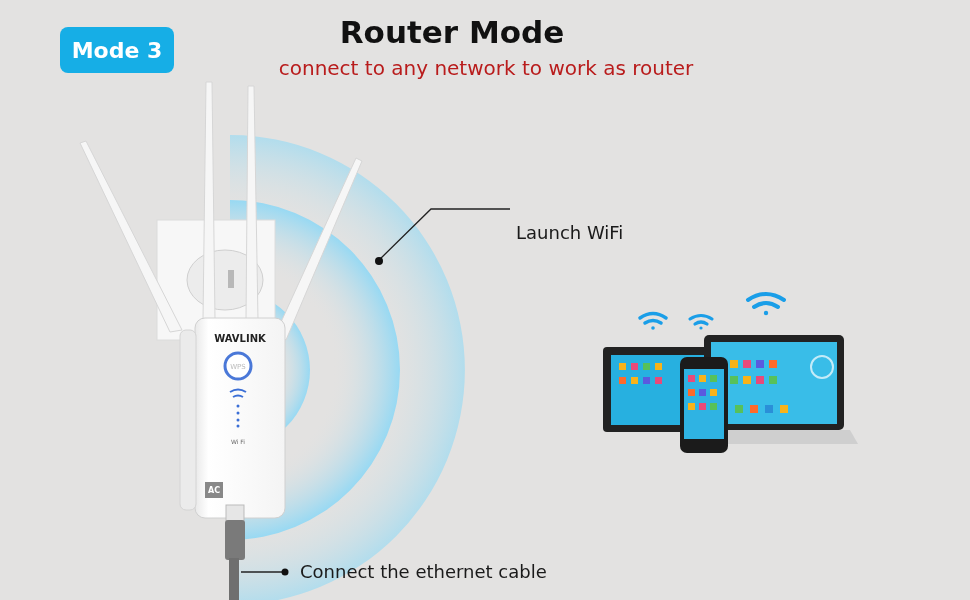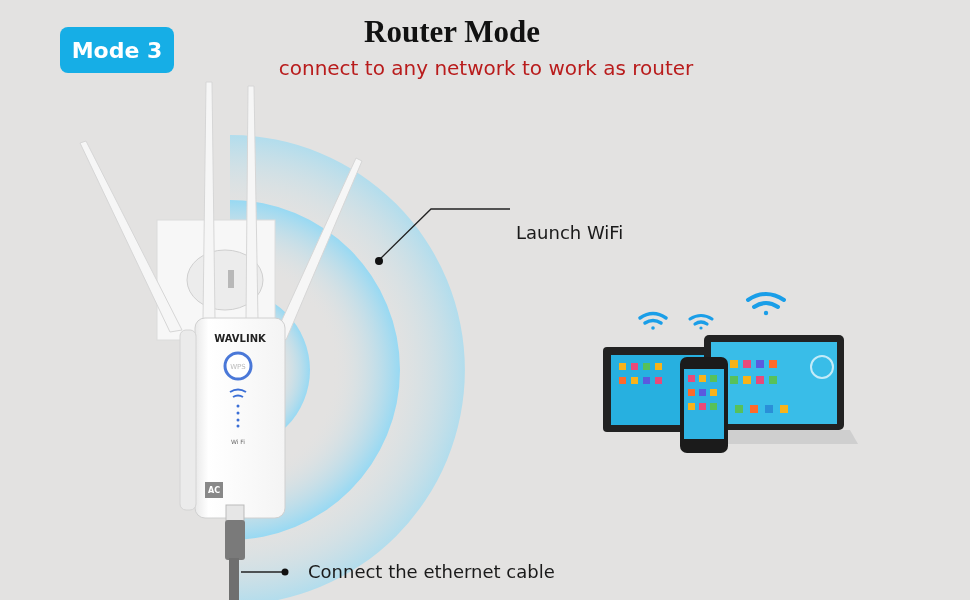--- a/index.html
+++ b/index.html
@@ -1,19 +1,19 @@
 <!DOCTYPE html>
 <html><head>
 <meta charset="utf-8">
 <style>
   html, body { margin:0; padding:0; }
   body { width:970px; height:600px; overflow:hidden; background:#e3e2e1; font-family:"DejaVu Sans", sans-serif; position:relative; }
   .abs { position:absolute; }
   .mode-badge { left:60px; top:27px; width:114px; height:46px; background:#16aee6; border-radius:8px; color:#fff; font-weight:bold; font-size:22px; display:flex; align-items:center; justify-content:center; font-family:"DejaVu Sans", sans-serif; }
-  .title { left:0; width:892px; top:14px; text-align:center; font-weight:bold; font-size:31px; color:#111; padding-left:12px; box-sizing:border-box;font-family:Liberation Serif, serif; }
+  .title { left:0; width:892px; top:14px; text-align:center; font-weight:bold; font-size:31px; color:#111; padding-left:12px; box-sizing:border-box; }
   .subtitle { left:0; width:970px; top:56px; text-align:center; font-size:20px; color:#b91c1c; padding-left:2px; box-sizing:border-box; }
   .label { font-size:18px; color:#1a1a1a; }
   .scene { left:0; top:0; width:970px; height:600px; }
 </style>
 </head>
 <body>
 
 <div class="abs mode-badge">Mode 3</div>
 <div class="abs title">Router Mode</div>
 <div class="abs subtitle">connect to any network to work as router</div>
@@ -135,13 +135,13 @@
     <path d="M690 319 Q701 312 712 319" stroke-width="3.2"></path>
     <path d="M695 324 Q701 320 707 324" stroke-width="3.2"></path>
     <circle cx="701" cy="328" r="1.6" fill="#1a9ee8" stroke="none"></circle>
     <path d="M748 300 Q766 288 784 300" stroke-width="4"></path>
     <path d="M754 307 Q766 299 778 307" stroke-width="4"></path>
     <circle cx="766" cy="313" r="2.2" fill="#1a9ee8" stroke="none"></circle>
   </g>
 </svg>
 
 <div class="abs label" style="left:516px; top:198px;margin-top:24px;">Launch WiFi</div>
-<div class="abs label" style="left:308px; top:561px;">Connect the ethernet cable</div>
+<div class="abs label" style="left:300px; top:561px;">Connect the ethernet cable</div>
 
 </body></html>

